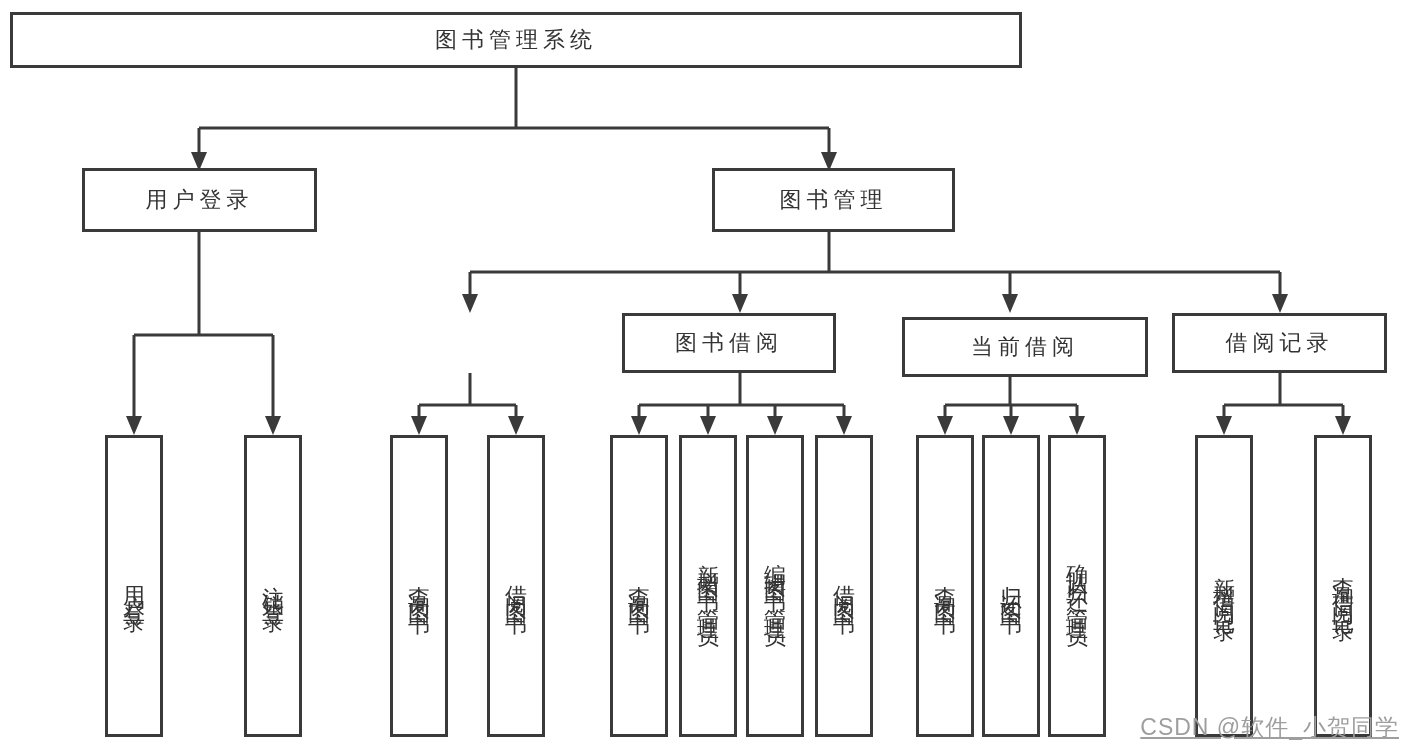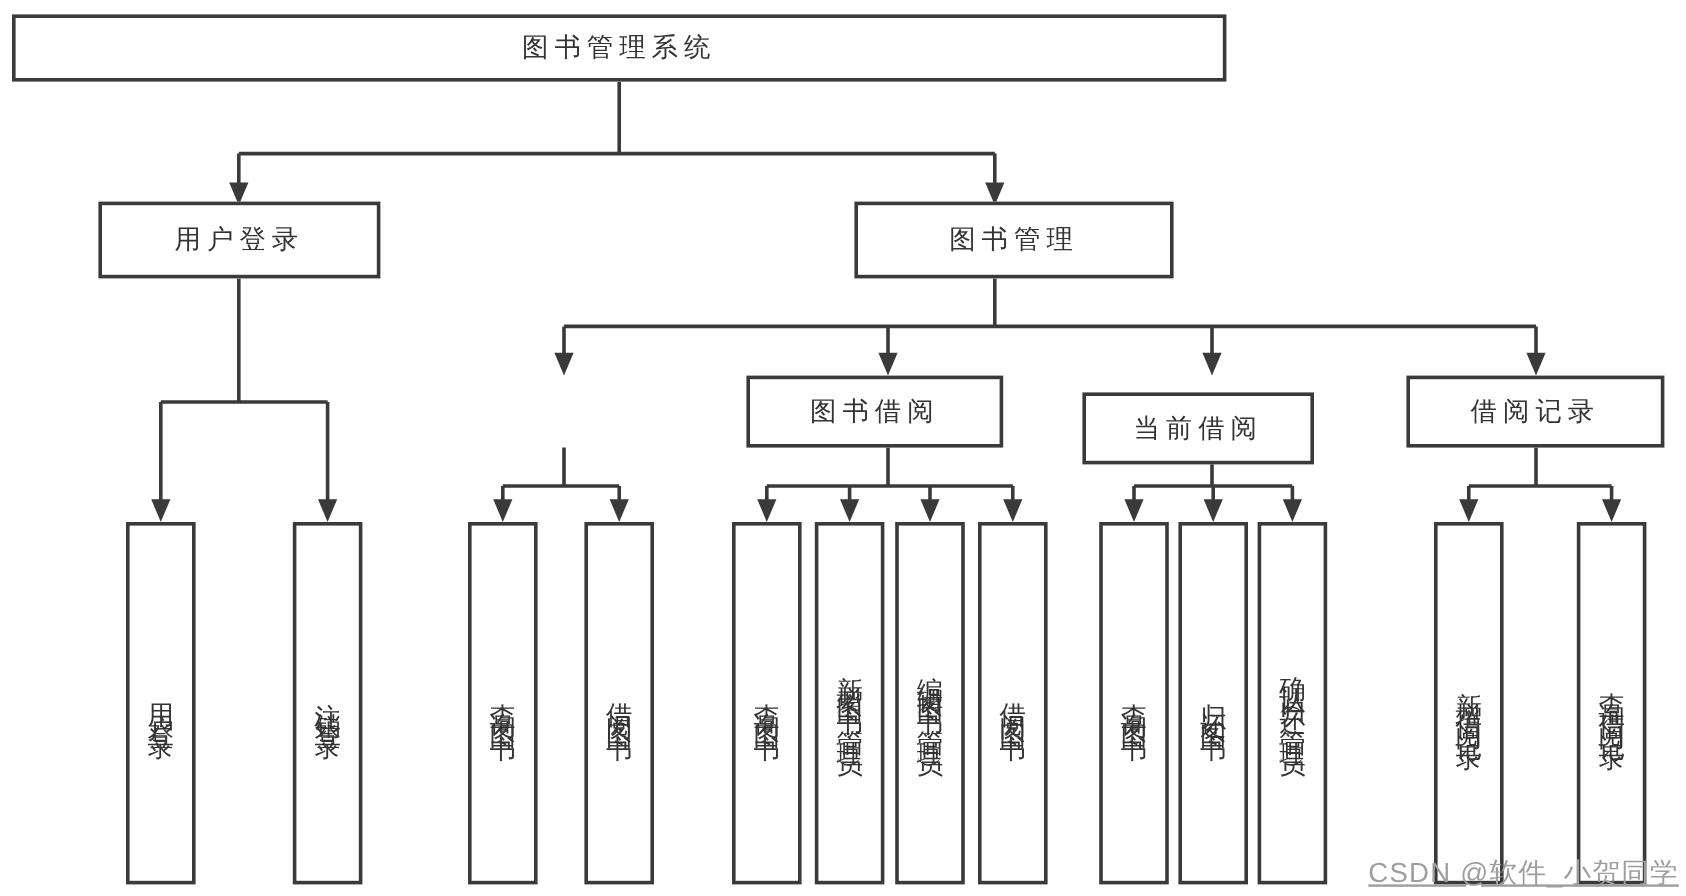--- a/index.html
+++ b/index.html
@@ -101,28 +101,28 @@
       M1335 416 L1351 416 L1343 435 Z"></path>
   </svg>
 
   <div class="box" style="left:10px;top:12px;width:1012px;height:56px">
     <span class="hlabel">图书管理系统</span>
   </div>
 
   <div class="box" style="left:82px;top:168px;width:235px;height:64px">
     <span class="hlabel">用户登录</span>
   </div>
-  <div class="box" style="left:712px;top:168px;width:266px;height:64px">
+  <div class="box" style="left:712px;top:168px;width:243px;height:64px">
     <span class="hlabel">图书管理</span>
   </div>
 
   <div class="box" style="left:622px;top:313px;width:214px;height:60px">
     <span class="hlabel">图书借阅</span>
   </div>
-  <div class="box" style="left:902px;top:327px;width:193px;height:60px">
+  <div class="box" style="left:902px;top:317px;width:246px;height:60px">
     <span class="hlabel">当前借阅</span>
   </div>
   <div class="box" style="left:1172px;top:313px;width:215px;height:60px">
     <span class="hlabel">借阅记录</span>
   </div>
 
   <div class="box" style="left:105px;top:435px;width:58px;height:302px">
     <span class="vlabel">用户登录</span>
   </div>
   <div class="box" style="left:244px;top:435px;width:58px;height:302px">

